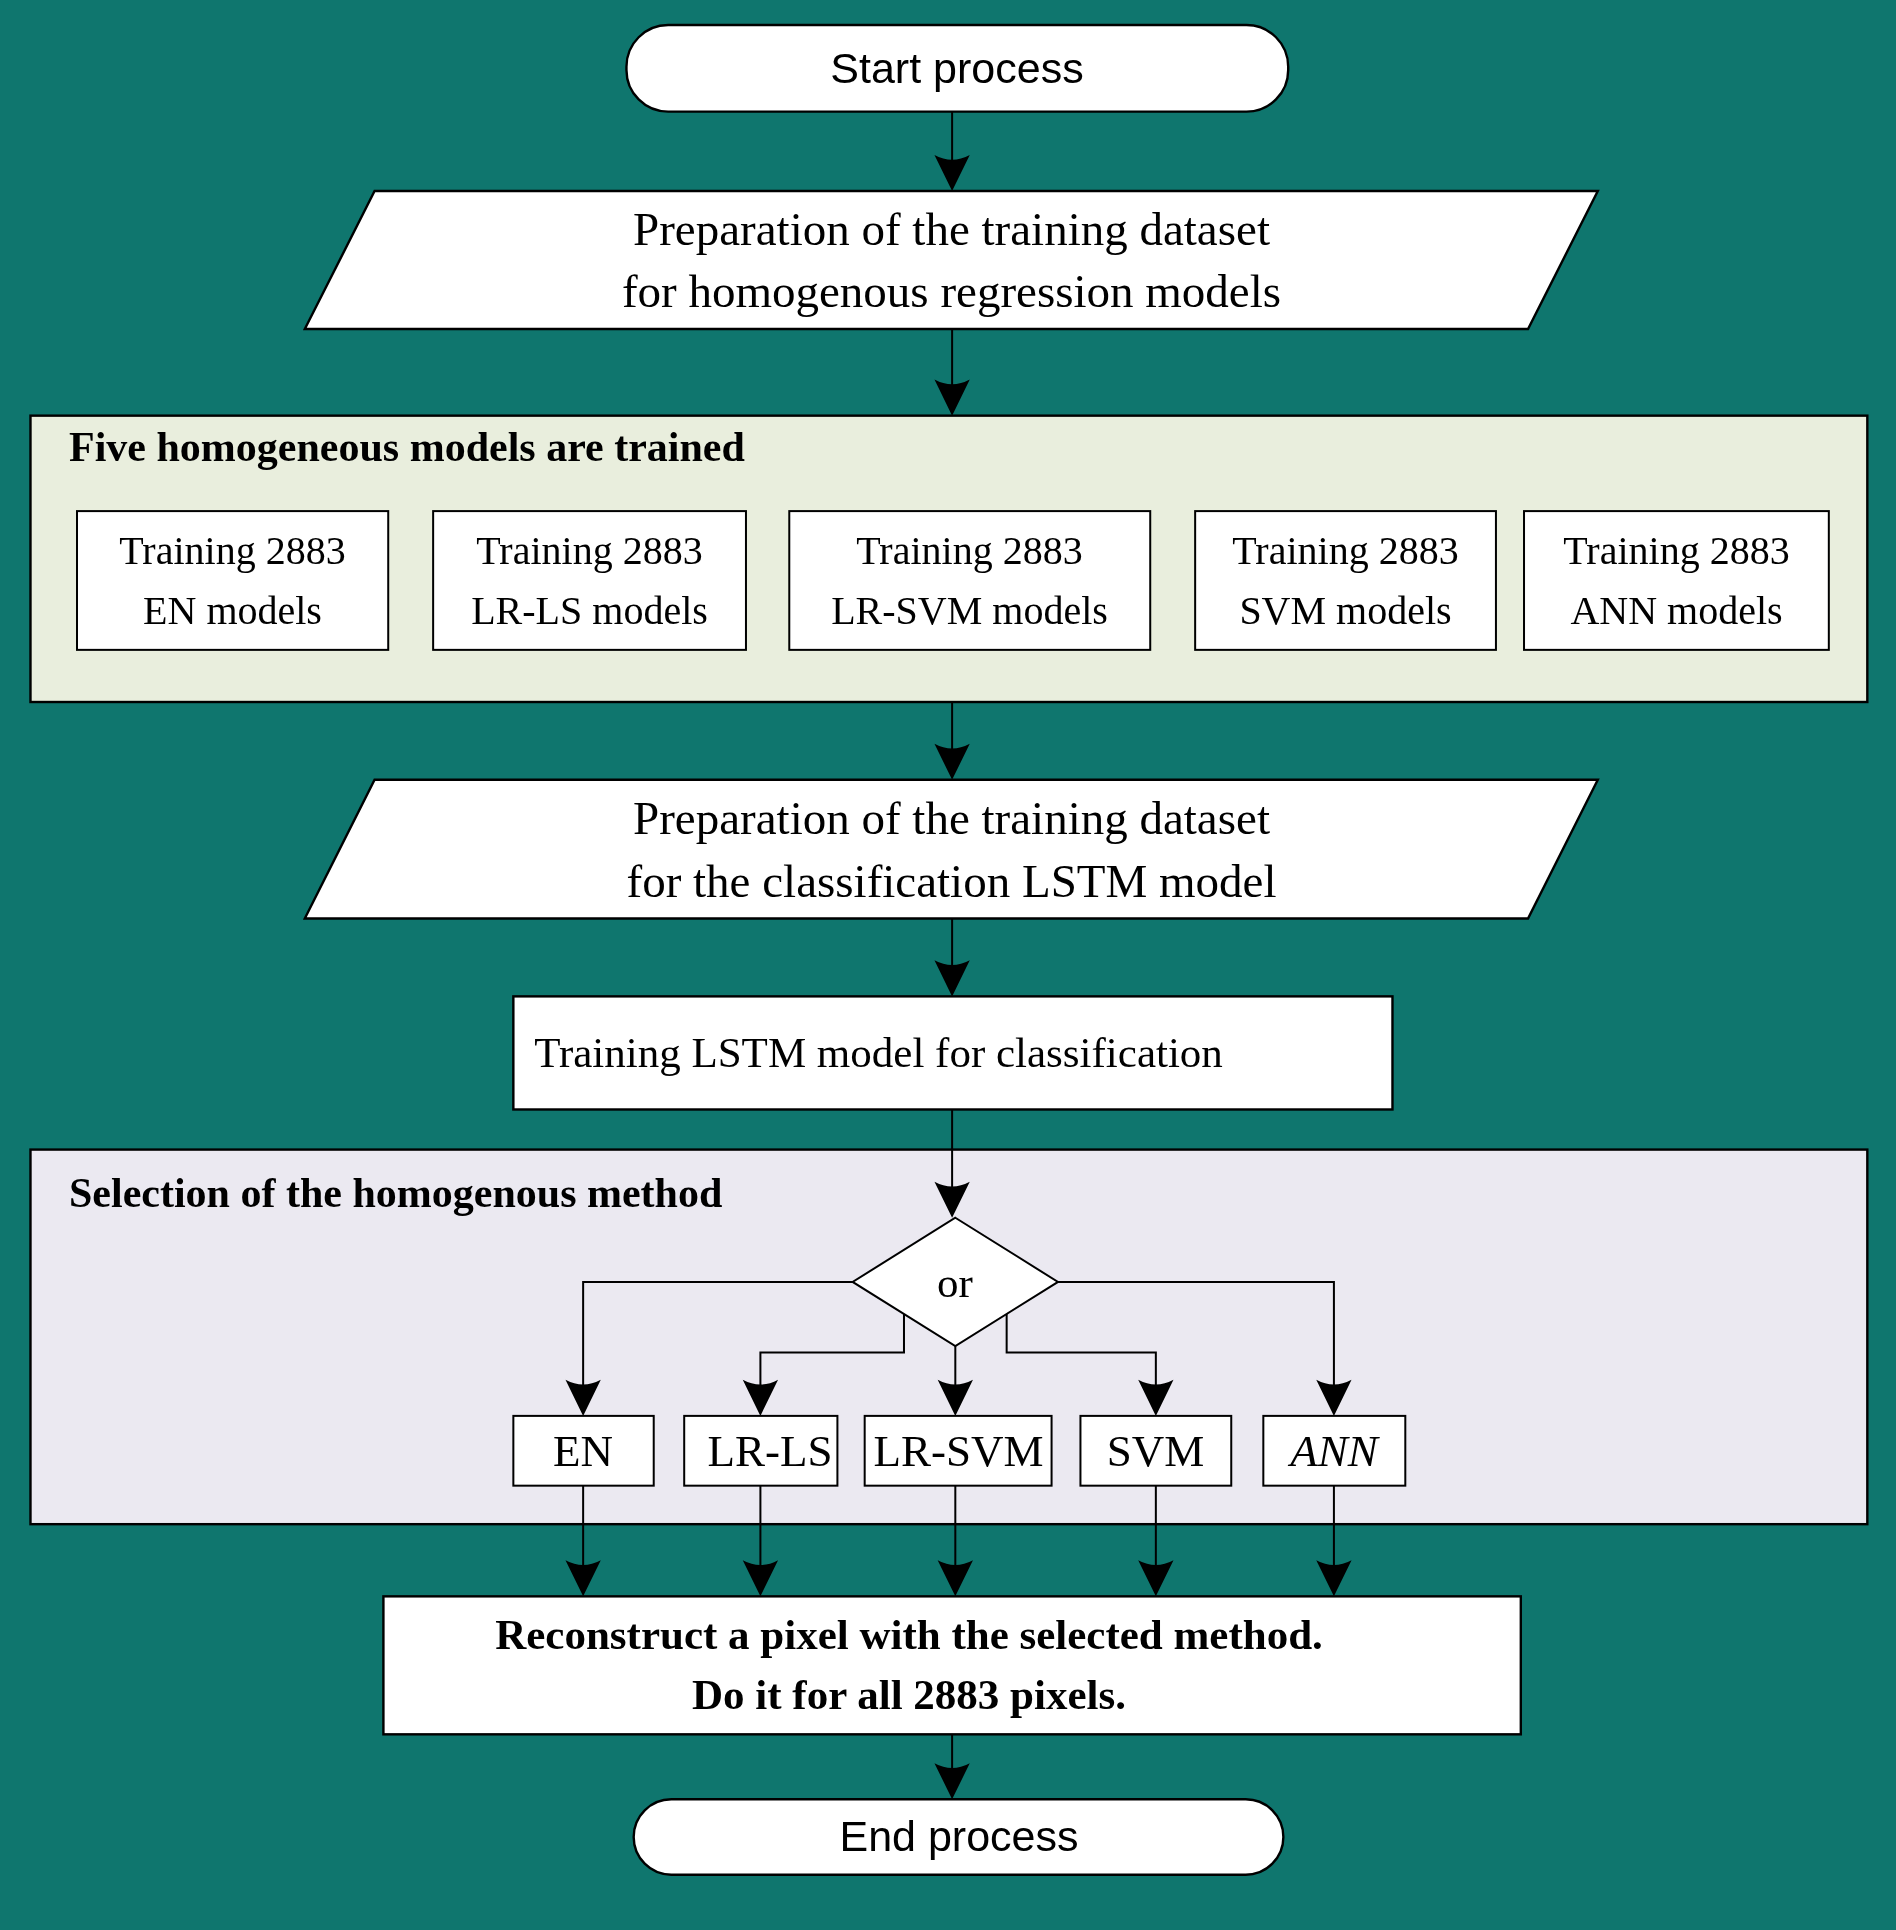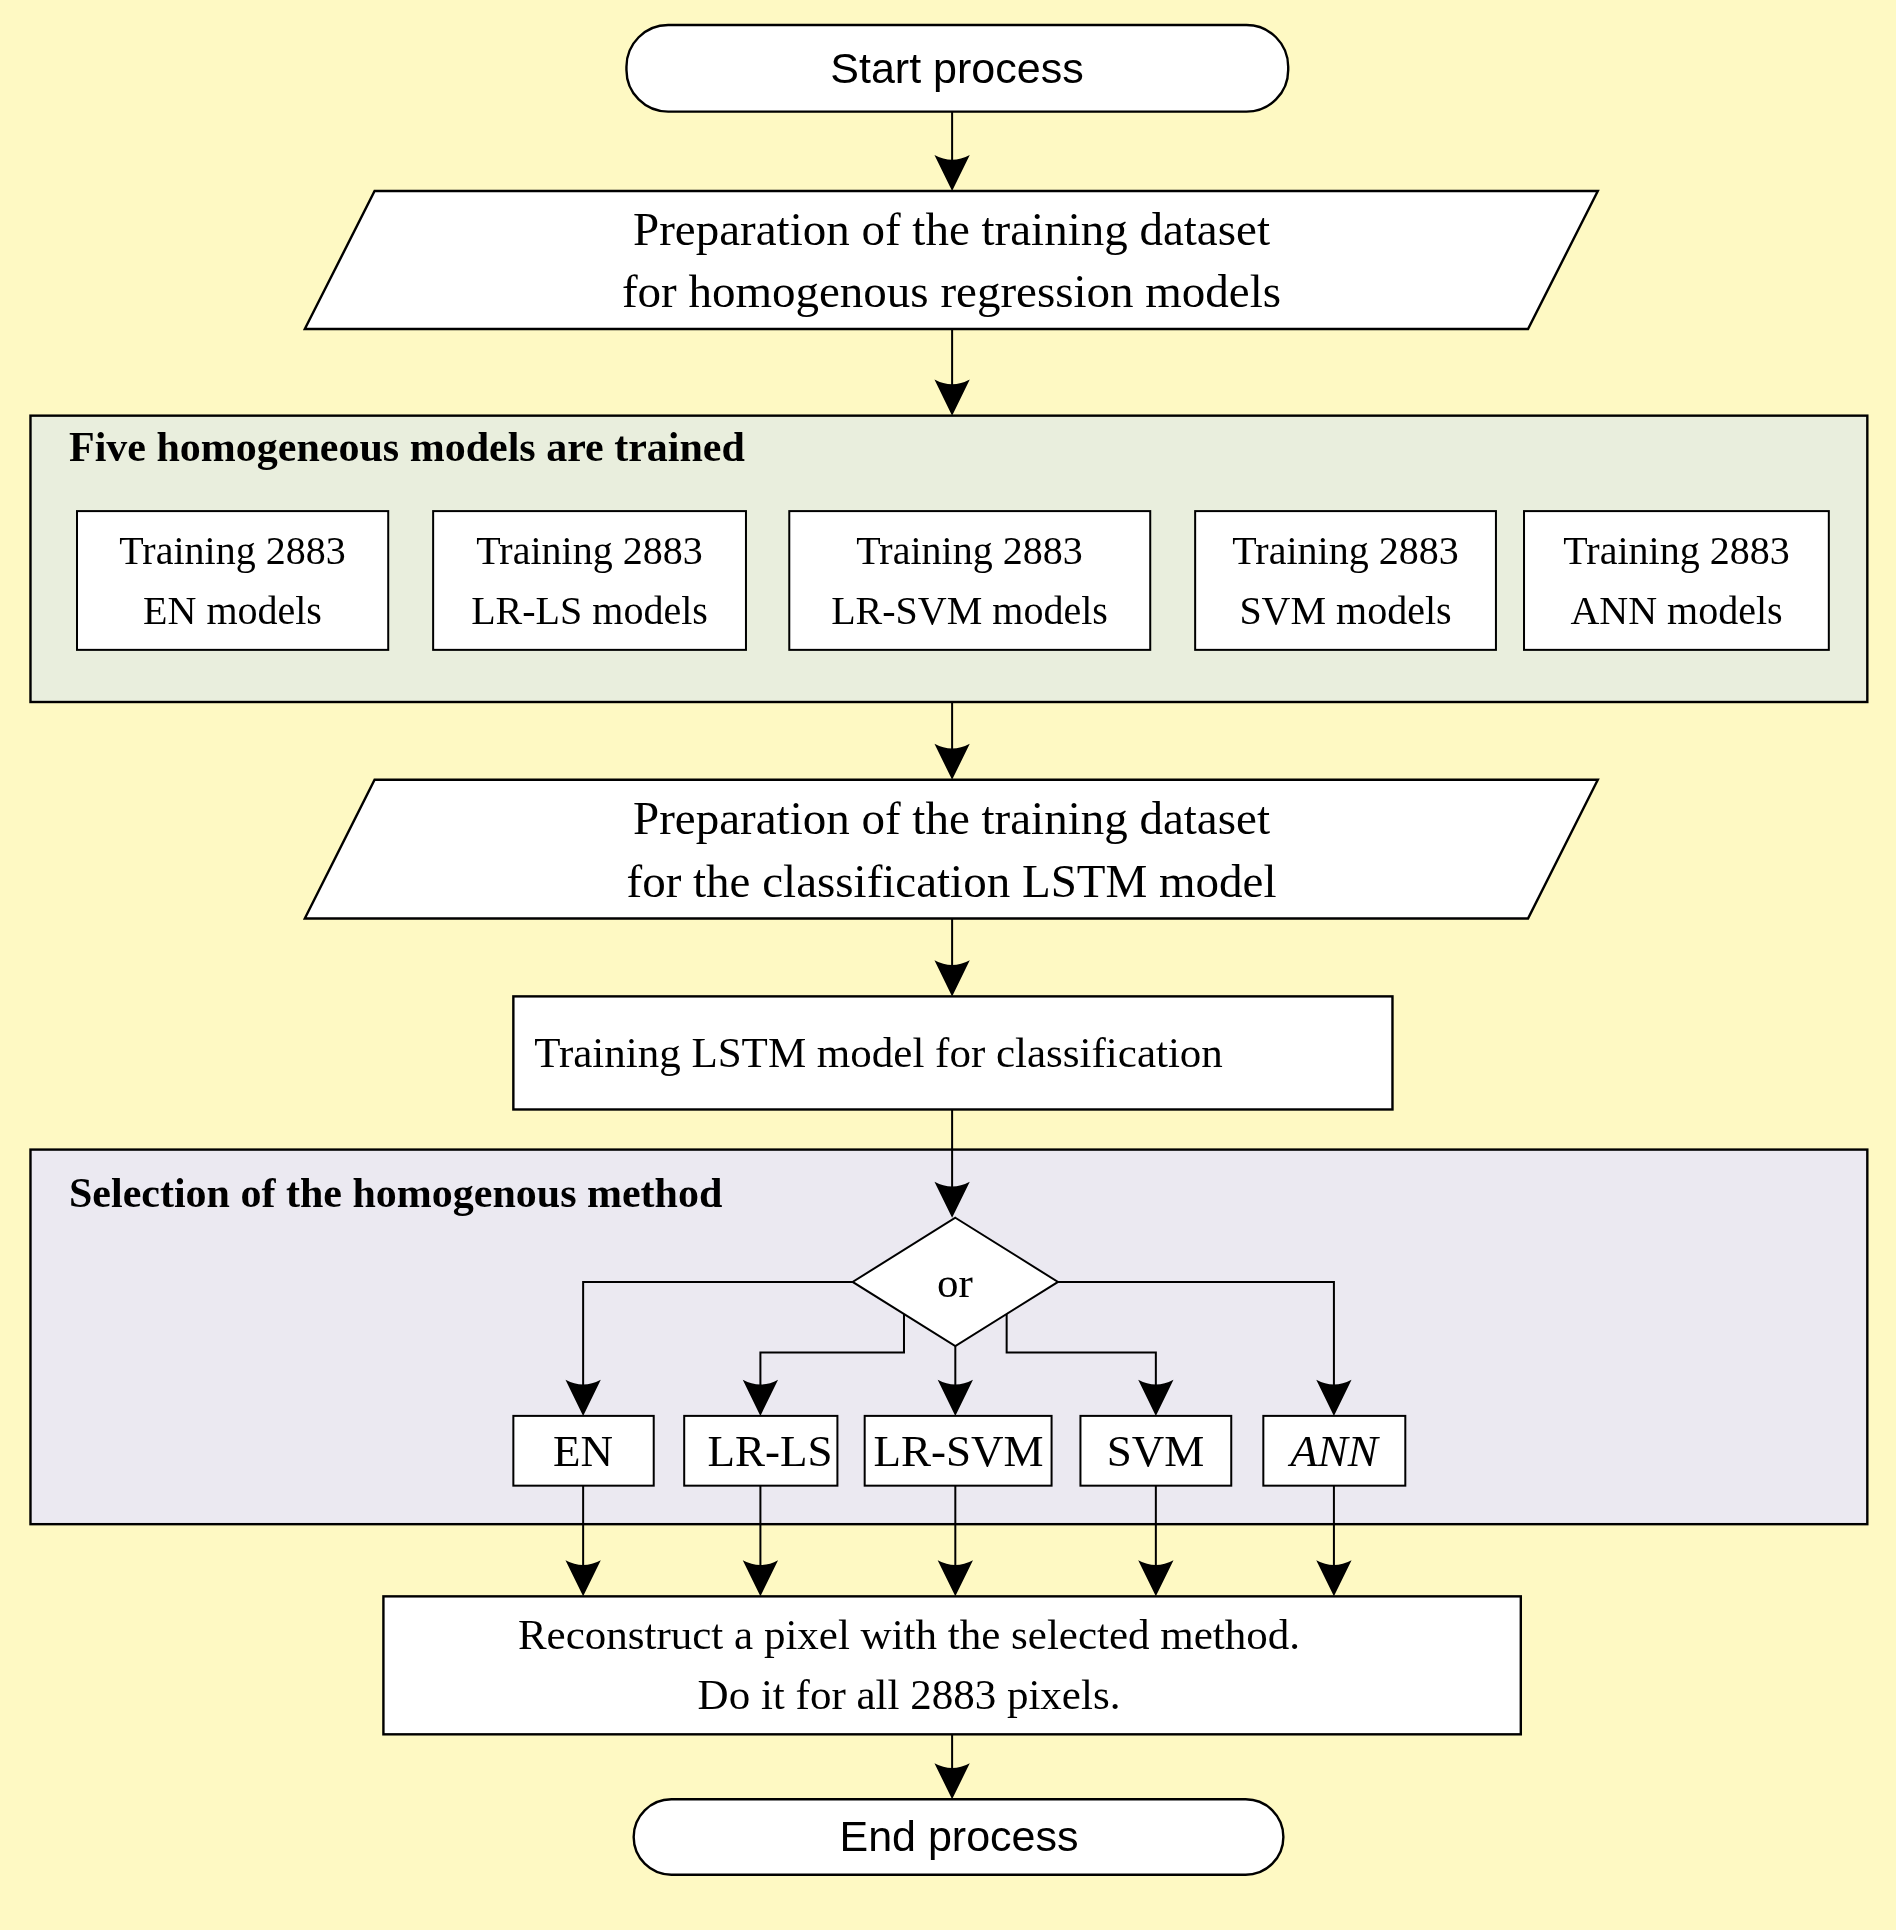--- a/index.html
+++ b/index.html
@@ -1,19 +1,19 @@
 <!DOCTYPE html>
 <html style="font-size:13px"><head>
 <meta charset="utf-8">
 <style>
   html,body { margin:0; padding:0; background:#ffffff; }
   .canvas {
     position:relative;
     width:1897px; height:1931px;
-    background:#fef9c3;
+    background:#0f766e;
     font-family:"Liberation Serif", serif;
     color:#000;
     overflow:hidden;
   }
   .canvas svg { position:absolute; left:0; top:0; }
   .lbl {
     position:absolute;
     display:flex; flex-direction:column;
     align-items:center; justify-content:center;
     text-align:center;
@@ -204,21 +204,21 @@
   <div class="lbl method-text" style="left:865px; top:1416px; width:187px; height:70px;">
     <span>LR-SVM</span>
   </div>
   <div class="lbl method-text" style="left:1080px; top:1416px; width:151px; height:70px;">
     <span>SVM</span>
   </div>
   <div class="lbl method-text" style="left:1263px; top:1416px; width:142px; height:70px;font-style:italic;">
     <span>ANN</span>
   </div>
 
-  <div class="lbl recon-text" style="left:383px; top:1596px; width:1052px; height:138px;">
+  <div class="lbl recon-text" style="left:383px; top:1596px; width:1052px; height:138px;font-weight:bold;">
     <span>Reconstruct a pixel with the selected method.</span>
     <span>Do it for all 2883 pixels.</span>
   </div>
 
   <div class="lbl term-text" style="left:634px; top:1799px; width:650px; height:75px;">
     <span>End process</span>
   </div>
 
 </div>
 

